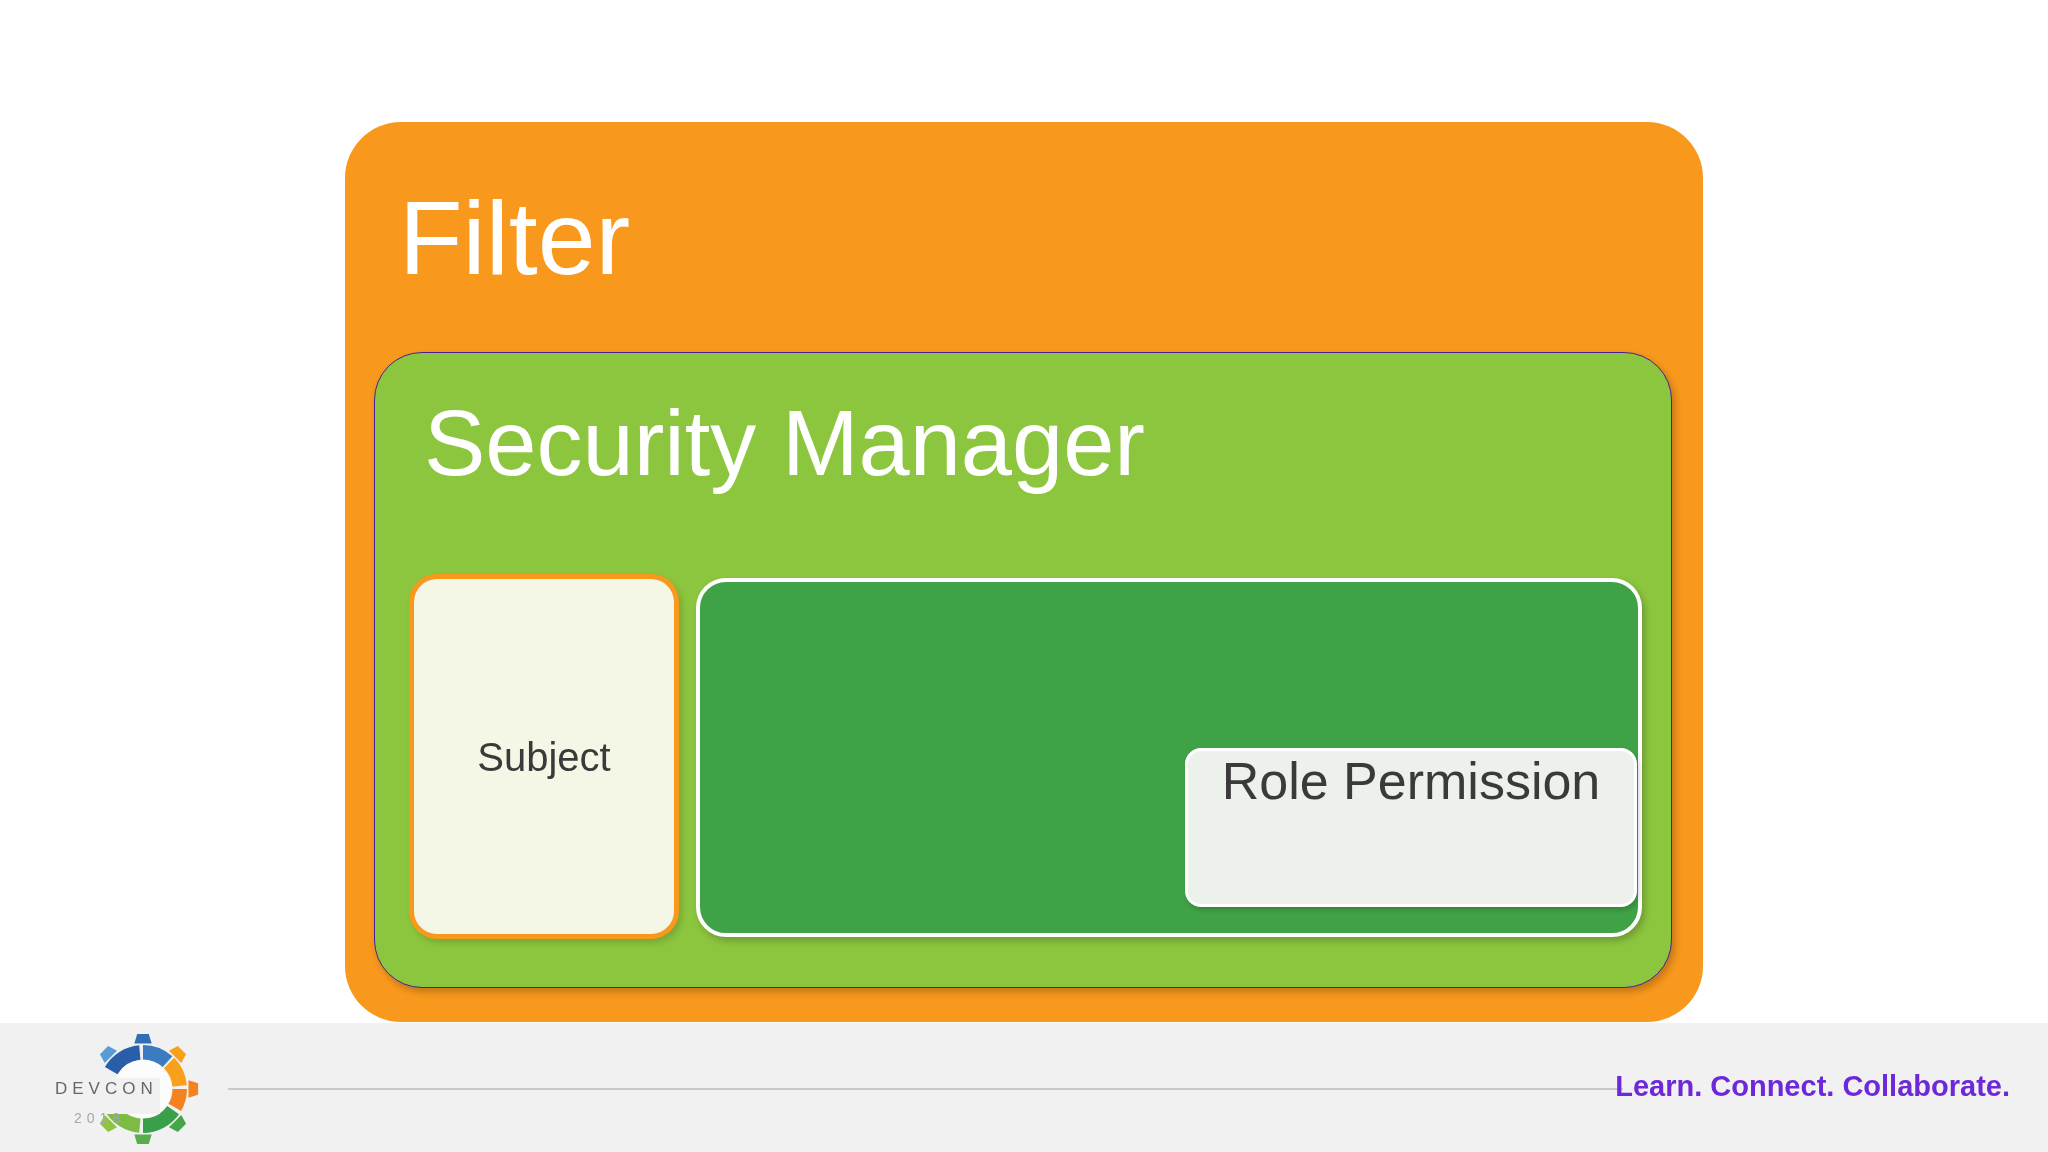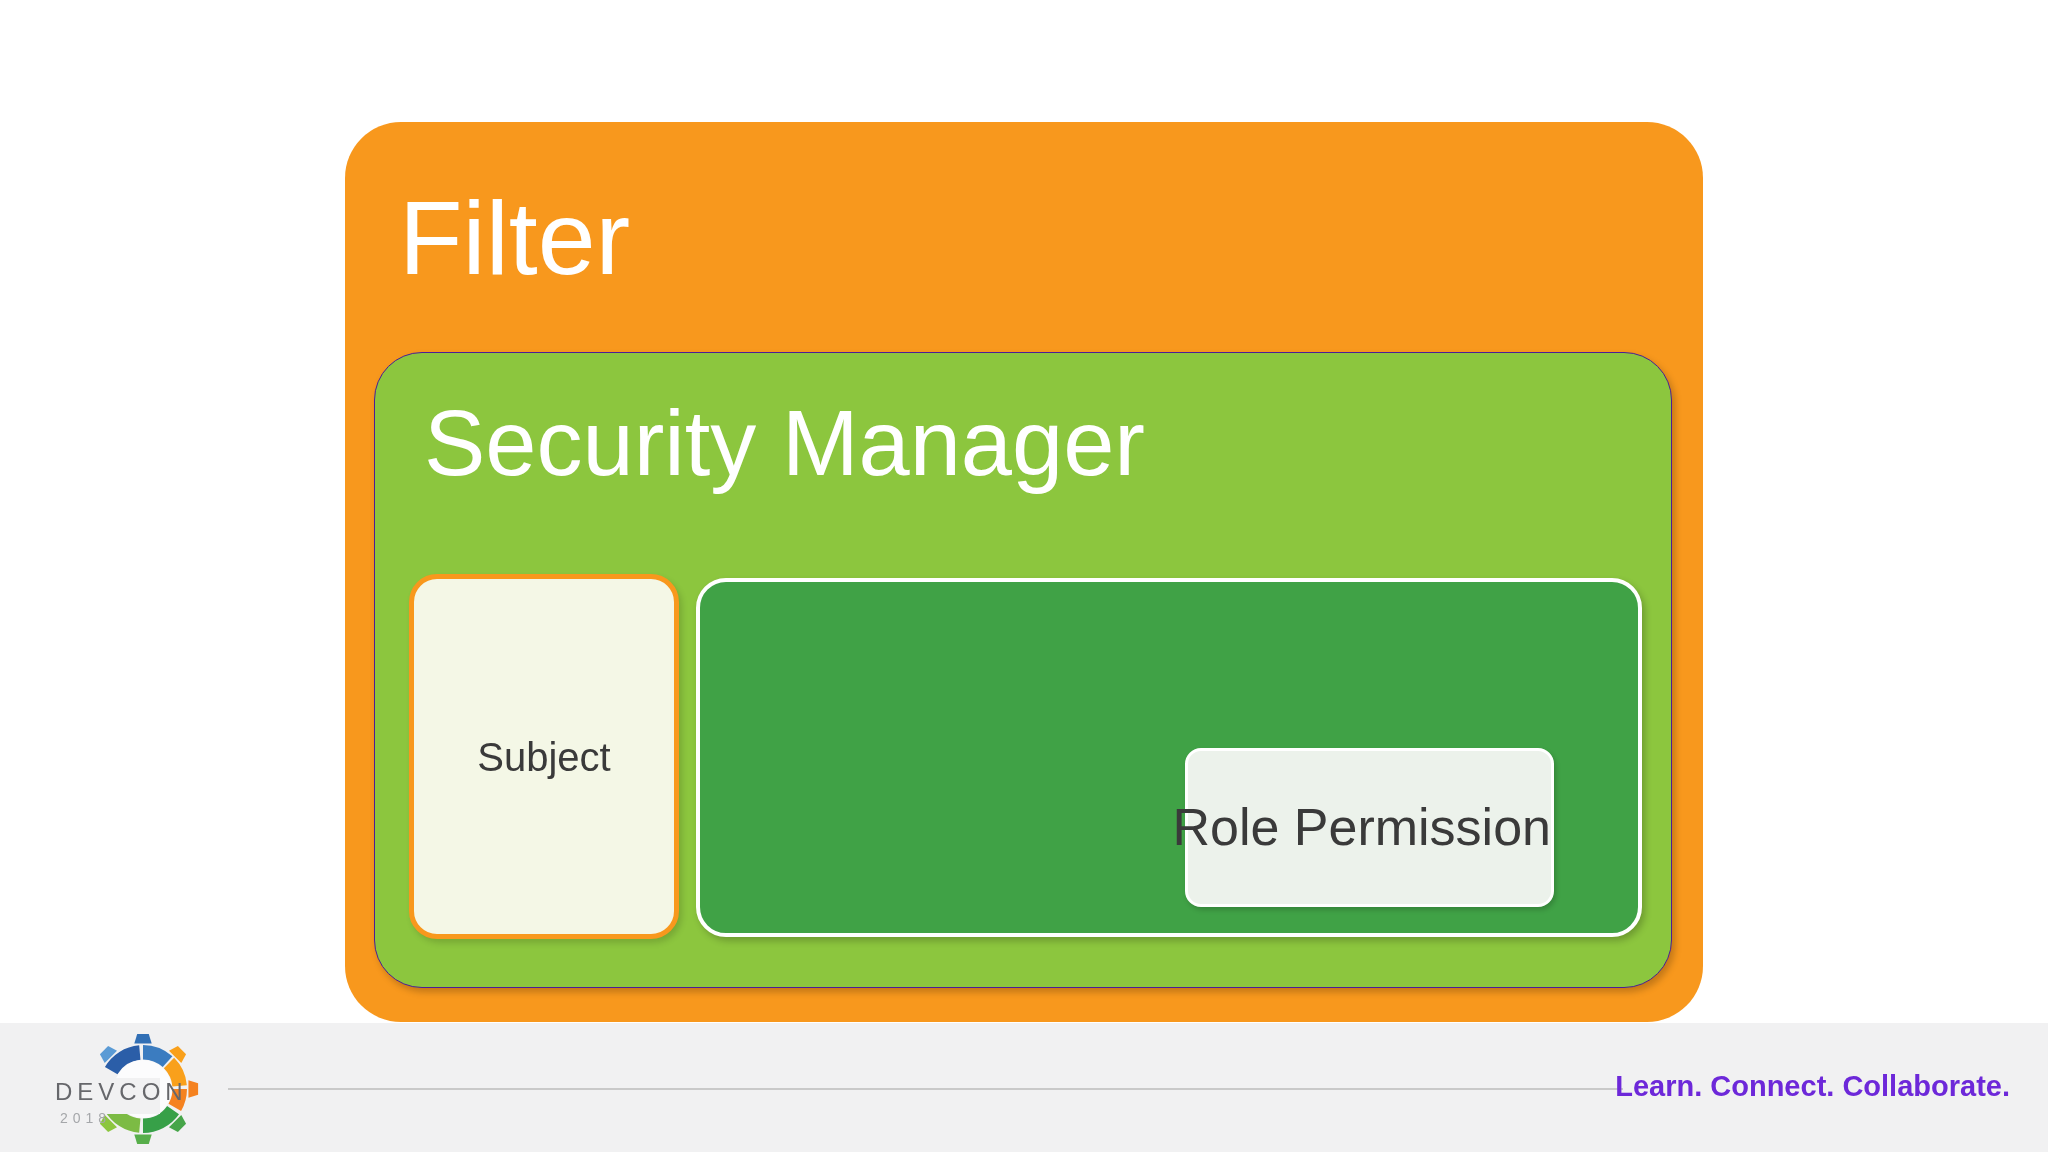--- a/index.html
+++ b/index.html
@@ -12,37 +12,37 @@
   #sm-box{left:29px;top:230px;width:1298px;height:636px;background:#8CC63E;
           border:1px solid #4c1d95;border-radius:48px;box-shadow:3px 4px 7px rgba(0,0,0,.22);}
   #subject-box{left:34px;top:221px;width:270px;height:365px;background:#F4F7E6;
                border:5px solid #F8981D;border-radius:28px;box-shadow:3px 4px 6px rgba(0,0,0,.15);
                display:flex;align-items:center;justify-content:center;}
   #realm-box{left:321px;top:225px;width:946px;height:359px;background:#40A246;
              border:4px solid #ffffff;border-radius:30px;box-shadow:3px 4px 7px rgba(0,0,0,.22);}
   #shiro-box{left:20px;top:161px;width:448px;height:169px;background:#ECF2EB;
              border:7px solid #A5CE3B;border-radius:24px;
              display:flex;align-items:center;justify-content:center;}
-  #rpr-box{left:485px;top:166px;width:369px;height:159px;background:#ECF2EB;
+  #rpr-box{left:485px;top:166px;width:452px;height:159px;background:#ECF2EB;
            border:3px solid #ffffff;border-radius:16px;box-shadow:2px 3px 5px rgba(0,0,0,.18);
-           display:flex;flex-direction:row;align-items:center;justify-content:flex-end;}
+           display:flex;flex-direction:column;align-items:center;justify-content:space-between;}
 
   .hdr{position:absolute;color:#ffffff;line-height:1;white-space:nowrap;}
   #filter-label{left:54px;top:64px;font-size:104px;}
   #sm-label{left:49px;top:44px;font-size:92px;}
   #realm-label{left:46px;top:34px;font-size:96px;}
   .cell-label{color:#3A3A3A;font-size:40px;line-height:1.15;text-align:center;white-space:nowrap;}
   .rpr-line{display:block;font-size:52px;color:#3A3A3A;line-height:1.18;text-align:center;white-space:nowrap;}
 
   #footer{position:absolute;left:0;top:1023px;width:2048px;height:129px;background:#F1F1F2;}
   #gear{position:absolute;left:85px;top:8px;width:116px;height:116px;}
   #wordmark-band{position:absolute;left:38px;top:55px;width:122px;height:36px;background:#F1F1F2;}
-  #devcon-name{position:absolute;left:55px;top:57px;font-size:24px;letter-spacing:5px;
+  #devcon-name{position:absolute;left:55px;top:57px;font-size:17px;letter-spacing:5px;
                color:#66676B;line-height:1;}
-  #devcon-year{position:absolute;left:60px;top:88px;font-size:14px;letter-spacing:5px;
+  #devcon-year{position:absolute;left:74px;top:88px;font-size:14px;letter-spacing:5px;
                color:#A5A7AA;line-height:1;}
   #footer-divider{position:absolute;left:228px;top:65px;width:1395px;height:2px;background:#C9C9C9;}
   #tagline{position:absolute;right:38px;top:49px;font-size:29px;font-weight:bold;
            color:#6d28d9;line-height:1;white-space:nowrap;}
 </style>
 </head>
 <body>
 
 <div class="slide">
 

